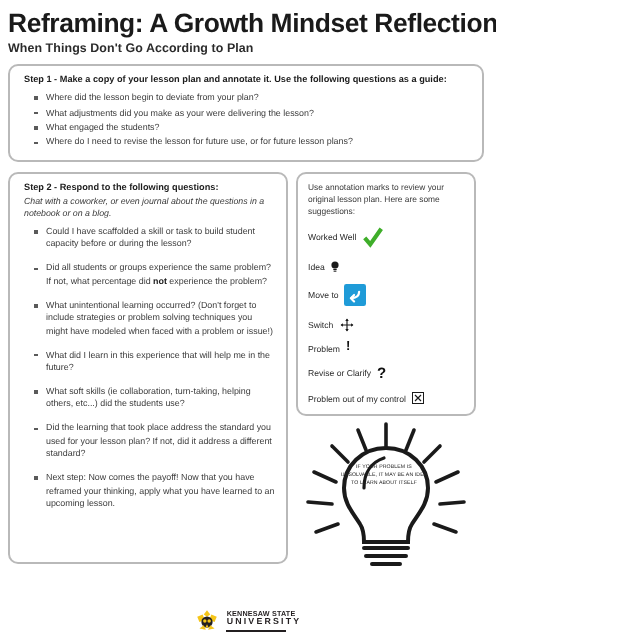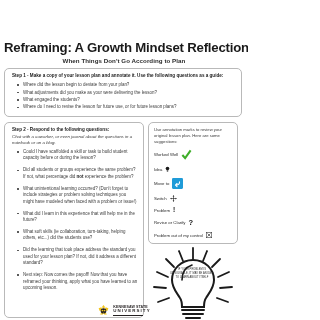--- a/index.html
+++ b/index.html
@@ -17,23 +17,22 @@
   }
   .page {
     position: absolute;
     inset: 0;
     background: #ffffff;
     padding: 0;
   }
 
   
   .header {
-    text-align: center;
+    text-align: left;
     padding: 5px 4px 0 4px;
-    margin-top: 36px;
   }
   .title {
     font-size: 13.2px;
     font-weight: bold;
     letter-spacing: -0.2px;
     line-height: 1.05;
     color: #1a1a1a;
     white-space: nowrap;
   }
   .subtitle {

